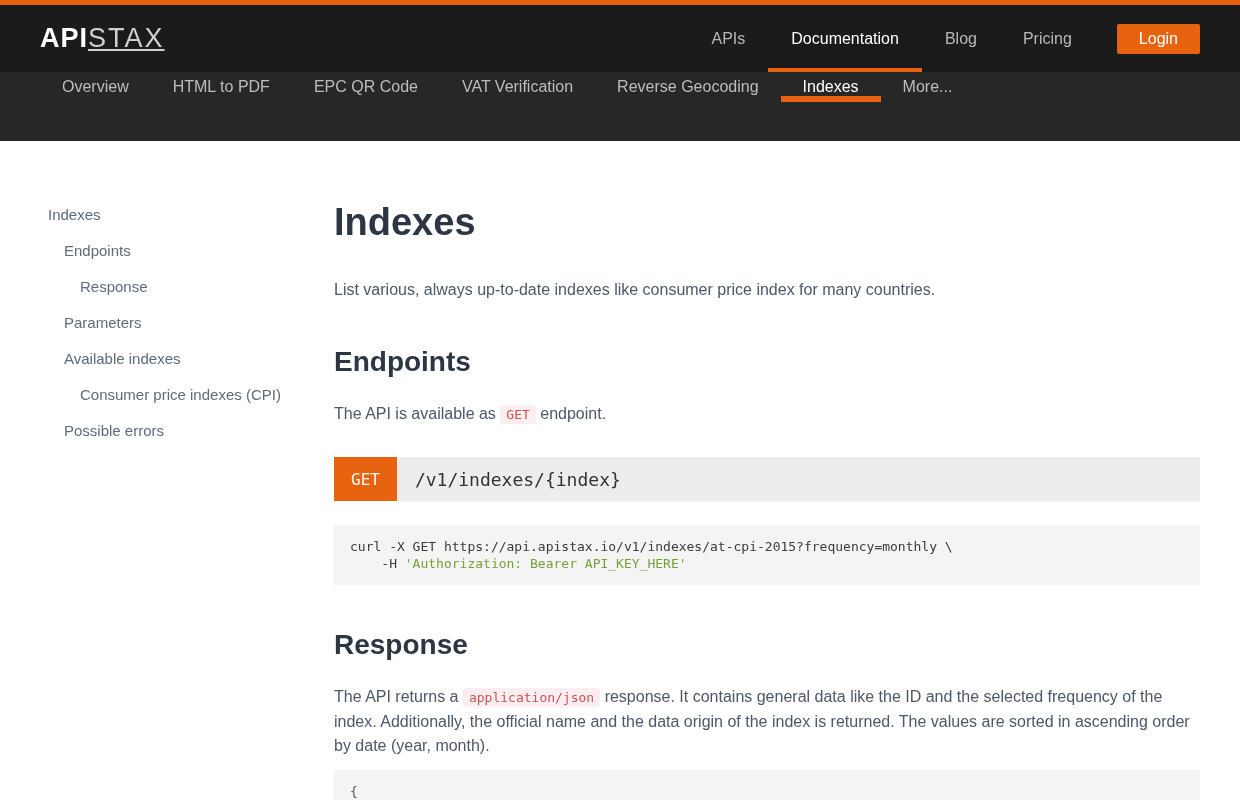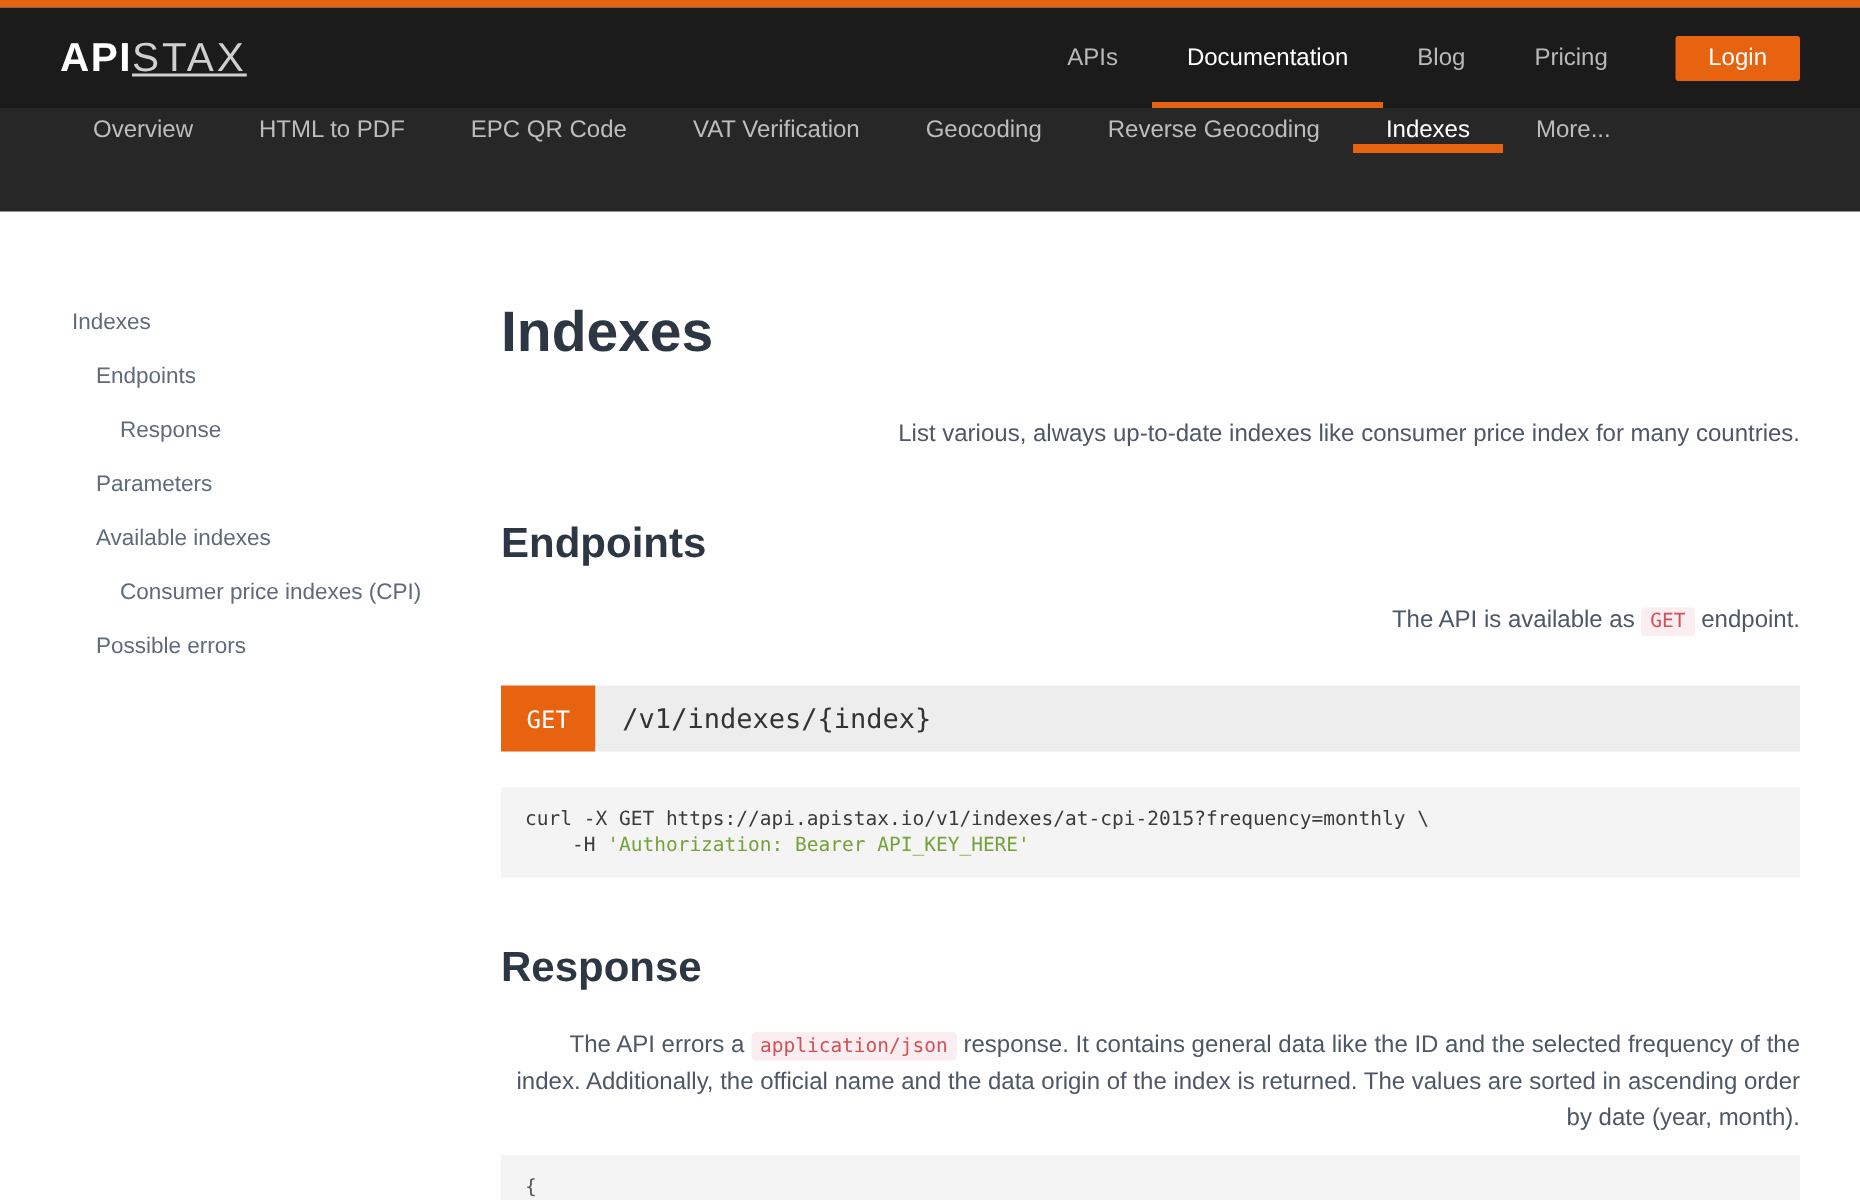--- a/index.html
+++ b/index.html
@@ -36,21 +36,21 @@
   .sidebar { width:286px; flex:0 0 286px; padding-top:4px; }
   .side-item { font-size:15px; line-height:20px; color:#5f6b7a; margin-bottom:16px; cursor:pointer; }
   .side-item.lvl1 { padding-left:0; }
   .side-item.lvl2 { padding-left:16px; }
   .side-item.lvl3 { padding-left:24px; text-indent:8px; }
   .main { flex:1; min-width:0; }
 
   
   h1.page-title { font-size:38px; font-weight:bold; color:#2d3643; margin-bottom:34px; }
   h2.section-h  { font-size:28px; font-weight:bold; color:#2d3643; margin:44px 0 24px 0; }
-  p.body-text   { font-size:16px; line-height:24px; color:#4d5766; margin-bottom:12px;text-align:right; }
+  p.body-text   { font-size:16px; line-height:24px; color:#4d5766; margin-bottom:12px; }
   code.inline-code { font-family:"DejaVu Sans Mono", monospace; font-size:13px;
                      color:#d25058; background:#faeef0; padding:2px 6px; border-radius:3px; }
 
   
   .endpoint-box { display:flex; align-items:stretch; margin:30px 0 24px 0; height:44px; }
   .method-badge { background:#e8630f; color:#ffffff; font-family:"DejaVu Sans Mono", monospace;
                   font-size:16px; display:flex; align-items:center; padding:0 17px; }
   .endpoint-path { background:#ededed; flex:1; display:flex; align-items:center;
                    font-family:"DejaVu Sans Mono", monospace; font-size:18px; color:#333333;
                    padding:0 18px; }
@@ -82,21 +82,20 @@
       <button class="login-btn">Login</button>
     </div>
   </nav>
 </header>
 
 <nav class="sub-nav">
   <div class="sub-nav-item">Overview</div>
   <div class="sub-nav-item">HTML to PDF</div>
   <div class="sub-nav-item">EPC QR Code</div>
   <div class="sub-nav-item">VAT Verification</div>
-  <div class="sub-nav-item">Geocoding</div>
   <div class="sub-nav-item">Reverse Geocoding</div>
   <div class="sub-nav-item active">Indexes</div>
   <div class="sub-nav-item">More...</div>
 </nav>
 
 <div class="content">
 
   <aside class="sidebar">
     <div class="side-item lvl1">Indexes</div>
     <div class="side-item lvl2">Endpoints</div>
@@ -117,21 +116,21 @@
 
     <div class="endpoint-box">
       <div class="method-badge">GET</div>
       <div class="endpoint-path">/v1/indexes/{index}</div>
     </div>
 
     <pre class="code-block"><span class="tok-plain">curl -X GET https://api.apistax.io/v1/indexes/at-cpi-2015?frequency=monthly \</span>
 <span class="tok-plain">    -H </span><span class="tok-str">'Authorization: Bearer API_KEY_HERE'</span></pre>
 
     <h2 class="section-h">Response</h2>
-    <p class="body-text"><span>The API errors a </span><code class="inline-code">application/json</code><span> response. It contains general data like the ID and the selected frequency of the index. Additionally, the official name and the data origin of the index is returned. The values are sorted in ascending order by date (year, month).</span></p>
+    <p class="body-text"><span>The API returns a </span><code class="inline-code">application/json</code><span> response. It contains general data like the ID and the selected frequency of the index. Additionally, the official name and the data origin of the index is returned. The values are sorted in ascending order by date (year, month).</span></p>
 
     <pre class="code-block json-block"><span class="tok-punc">{</span>
 
 
 
 
 </pre>
 
   </main>
 </div>

